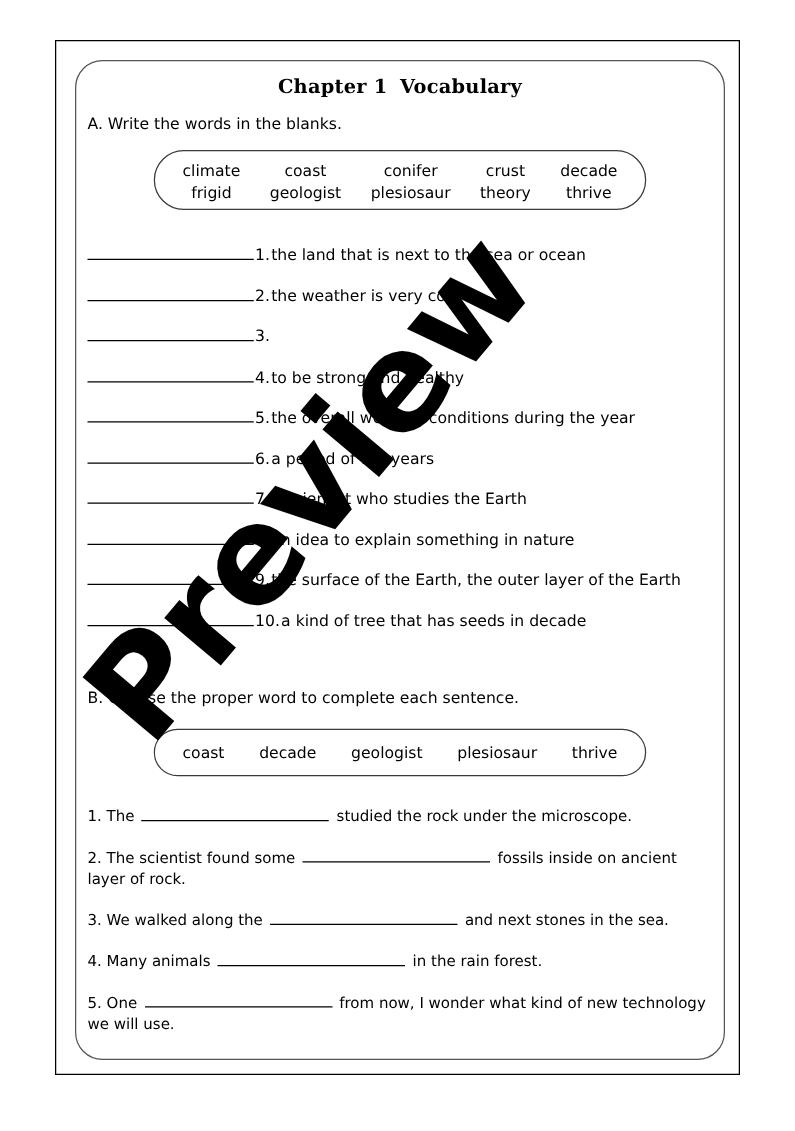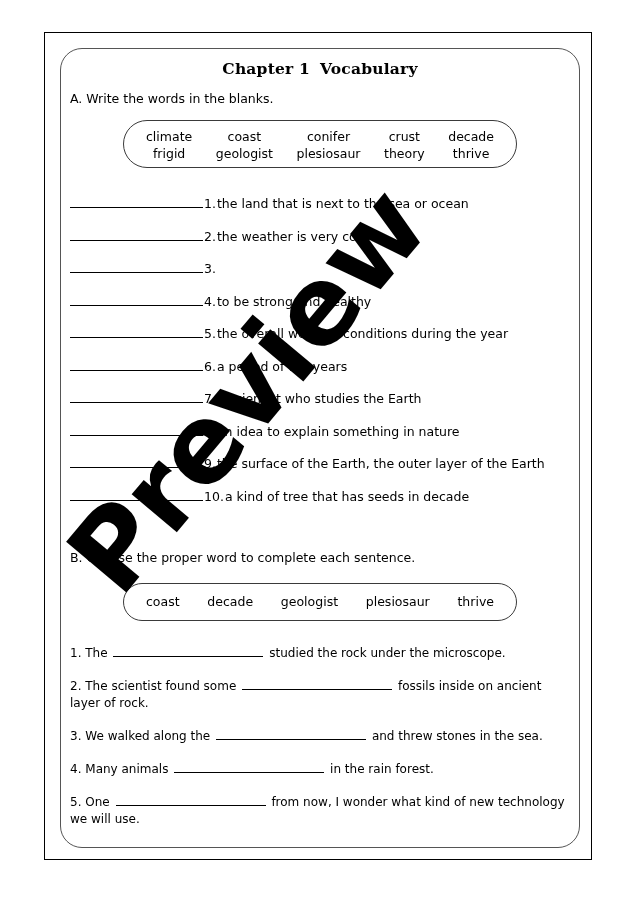--- a/index.html
+++ b/index.html
@@ -273,21 +273,21 @@
     <div class="sentence">
       <span>2.</span>
       <span>The scientist found some</span>
       <span class="sent-blank"></span>
       <span>fossils inside on ancient layer of rock.</span>
     </div>
     <div class="sentence">
       <span>3.</span>
       <span>We walked along the</span>
       <span class="sent-blank"></span>
-      <span>and threw stones in the sea.</span>
+      <span>and next stones in the sea.</span>
     </div>
     <div class="sentence">
       <span>4.</span>
       <span>Many animals</span>
       <span class="sent-blank"></span>
       <span>in the rain forest.</span>
     </div>
     <div class="sentence">
       <span>5.</span>
       <span>One</span>

